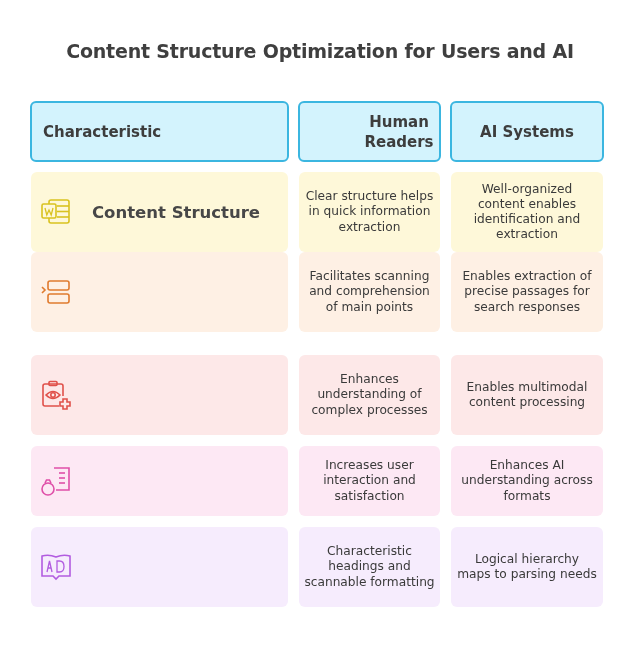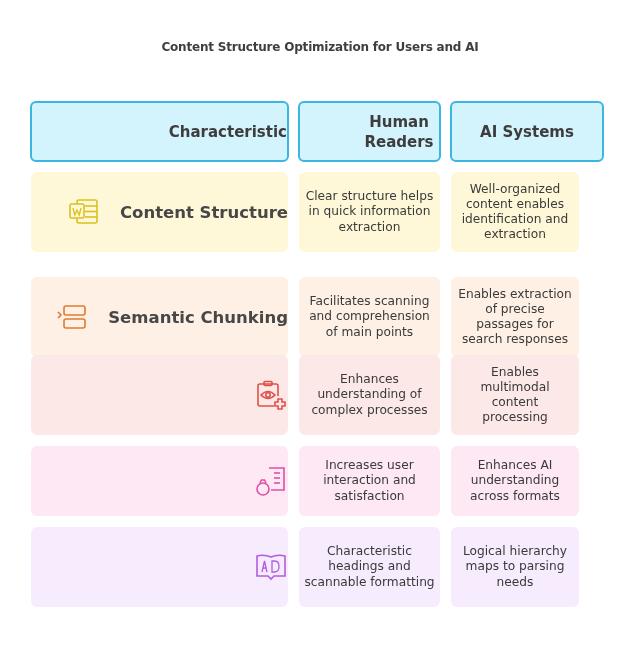--- a/index.html
+++ b/index.html
@@ -1,37 +1,37 @@
 <!DOCTYPE html>
 <html><head>
 <meta charset="utf-8">
 <style>
   html, body { margin: 0; padding: 0; background: #ffffff; }
   body { width: 640px; height: 658px; position: relative; overflow: hidden;
          font-family: "DejaVu Sans", sans-serif; color: #3d3d3d; }
   .title { position: absolute; left: 0; top: 40px; width: 640px; text-align: center;
-           font-size: 12px; font-weight: bold; color: #3f3f3f; letter-spacing: -0.2px; }
+           font-size: 19px; font-weight: bold; color: #3f3f3f; letter-spacing: -0.2px; }
   .box { position: absolute; box-sizing: border-box; border-radius: 6px; display: flex;
-         align-items: center; justify-content: flex-end; }
+         align-items: center; }
   .hdr { background: #d3f3fd; border: 2px solid #3bb6e0; font-weight: bold;
          font-size: 15px; color: #3d3d3d; top: 101px; height: 61px; }
   .hdr.c1 { left: 30px; width: 259px; padding-left: 11px; }
   .hdr.c2 { left: 298px; width: 143px; justify-content: flex-end; text-align: center; line-height: 20px; }
   .hdr.c3 { left: 450px; width: 154px; justify-content: center; text-align: center; }
   .cell.c1 { left: 31px; width: 257px; padding-left: 8px; }
   .cell.c2 { left: 299px; width: 141px; justify-content: flex-start; text-align: center; }
-  .cell.c3 { left: 451px; width: 128px; justify-content: center; text-align: center; }
+  .cell.c3 { left: 451px; width: 152px; justify-content: center; text-align: center; }
   .cell .txt { font-size: 12.2px; line-height: 15.2px; color: #3a3a3a; }
   .cell.c2 .txt { padding: 0 4px; }
   .cell.c3 .txt { padding: 0 6px; }
   .label { font-weight: bold; font-size: 16.5px; color: #474747; margin-left: 19px; }
   .icon { width: 34px; height: 34px; display: inline-block; flex: 0 0 auto; }
   .icon svg { width: 34px; height: 34px; display: block; }
   .r1 { top: 172px; height: 80px; background: #fef8d9; }
-  .r2 { top: 277px; height: 80px; background: #fef0e4; }
+  .r2 { top: 252px; height: 80px; background: #fef0e4; }
   .r3 { top: 355px; height: 80px; background: #fde8e8; }
   .r4 { top: 446px; height: 70px; background: #fde8f4; }
   .r5 { top: 527px; height: 80px; background: #f6ecfd; }
 </style>
 </head>
 <body>
 
 <div class="title">Content Structure Optimization for Users and AI</div>
 
 <div class="box hdr c1">
@@ -65,21 +65,20 @@
 </div>
 
 <div class="box cell c1 r2">
   <span class="icon">
     <svg viewBox="0 0 34 34" fill="none" stroke="#e07b2e" stroke-width="1.6">
       <path d="M3 12 L6 15 L3 18"></path>
       <rect x="9" y="6" width="21" height="9" rx="2"></rect>
       <rect x="9" y="19" width="21" height="9" rx="2"></rect>
     </svg>
   </span>
-  <span class="label">Semantic Chunking</span>
 </div>
 <div class="box cell c2 r2">
   <span class="txt">Facilitates scanning and comprehension of main points</span>
 </div>
 <div class="box cell c3 r2">
   <span class="txt">Enables extraction of precise passages for search responses</span>
 </div>
 
 <div class="box cell c1 r3">
   <span class="icon">

